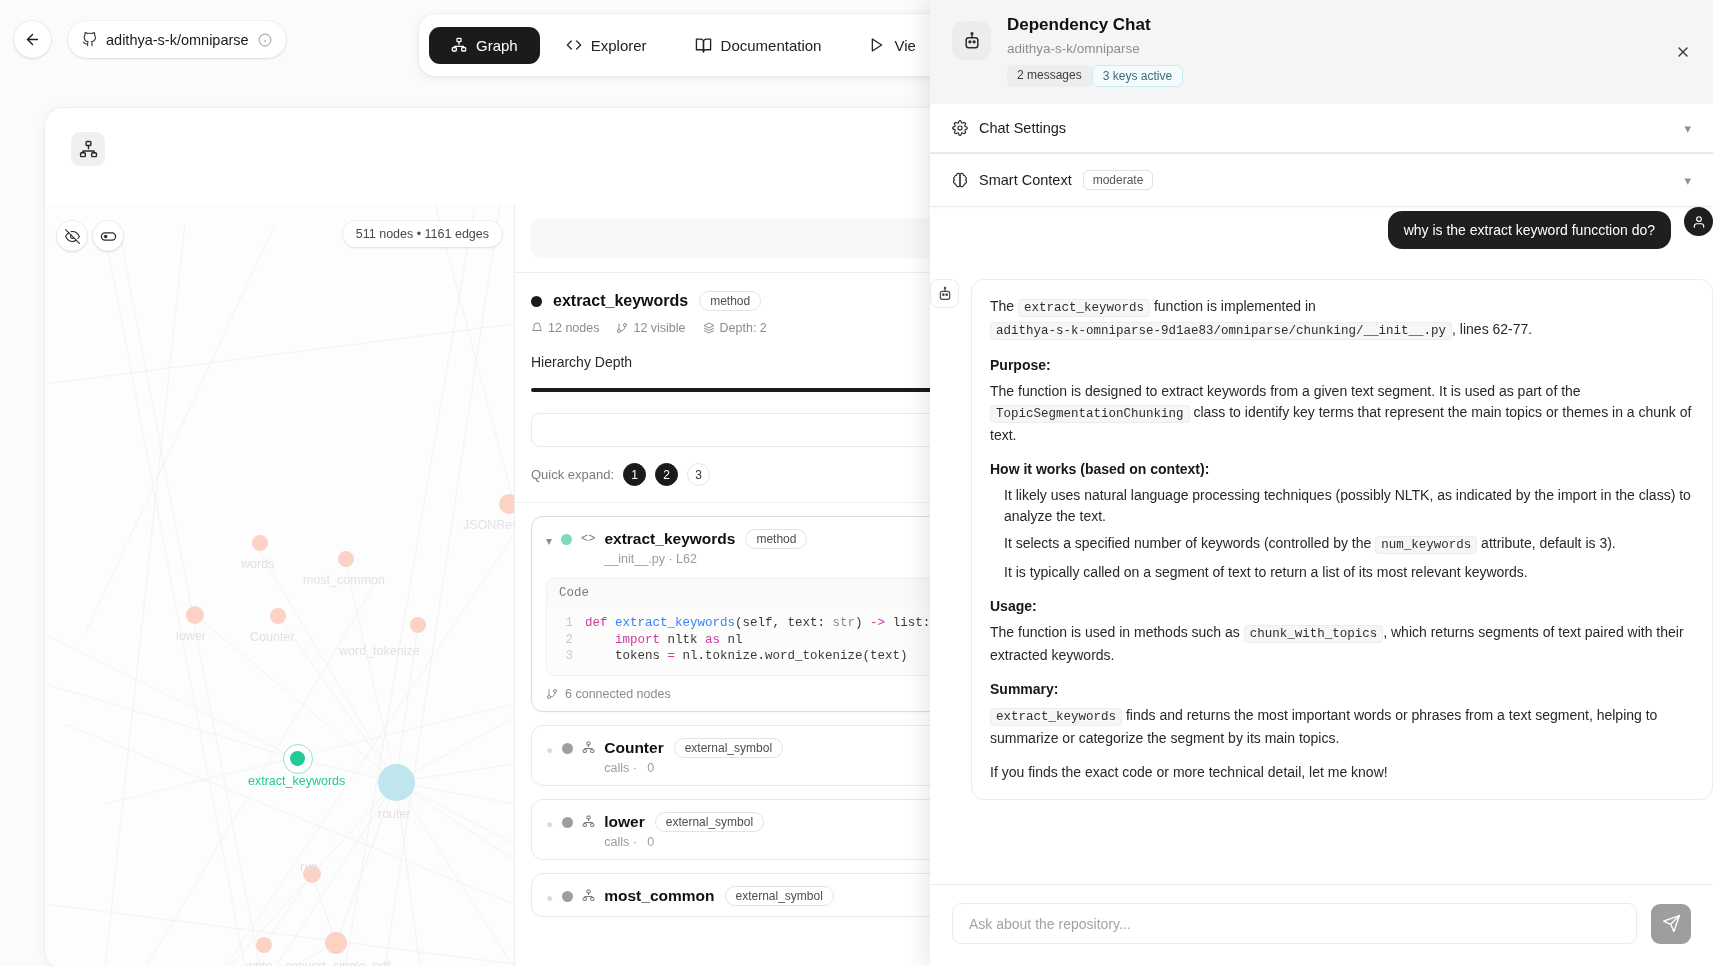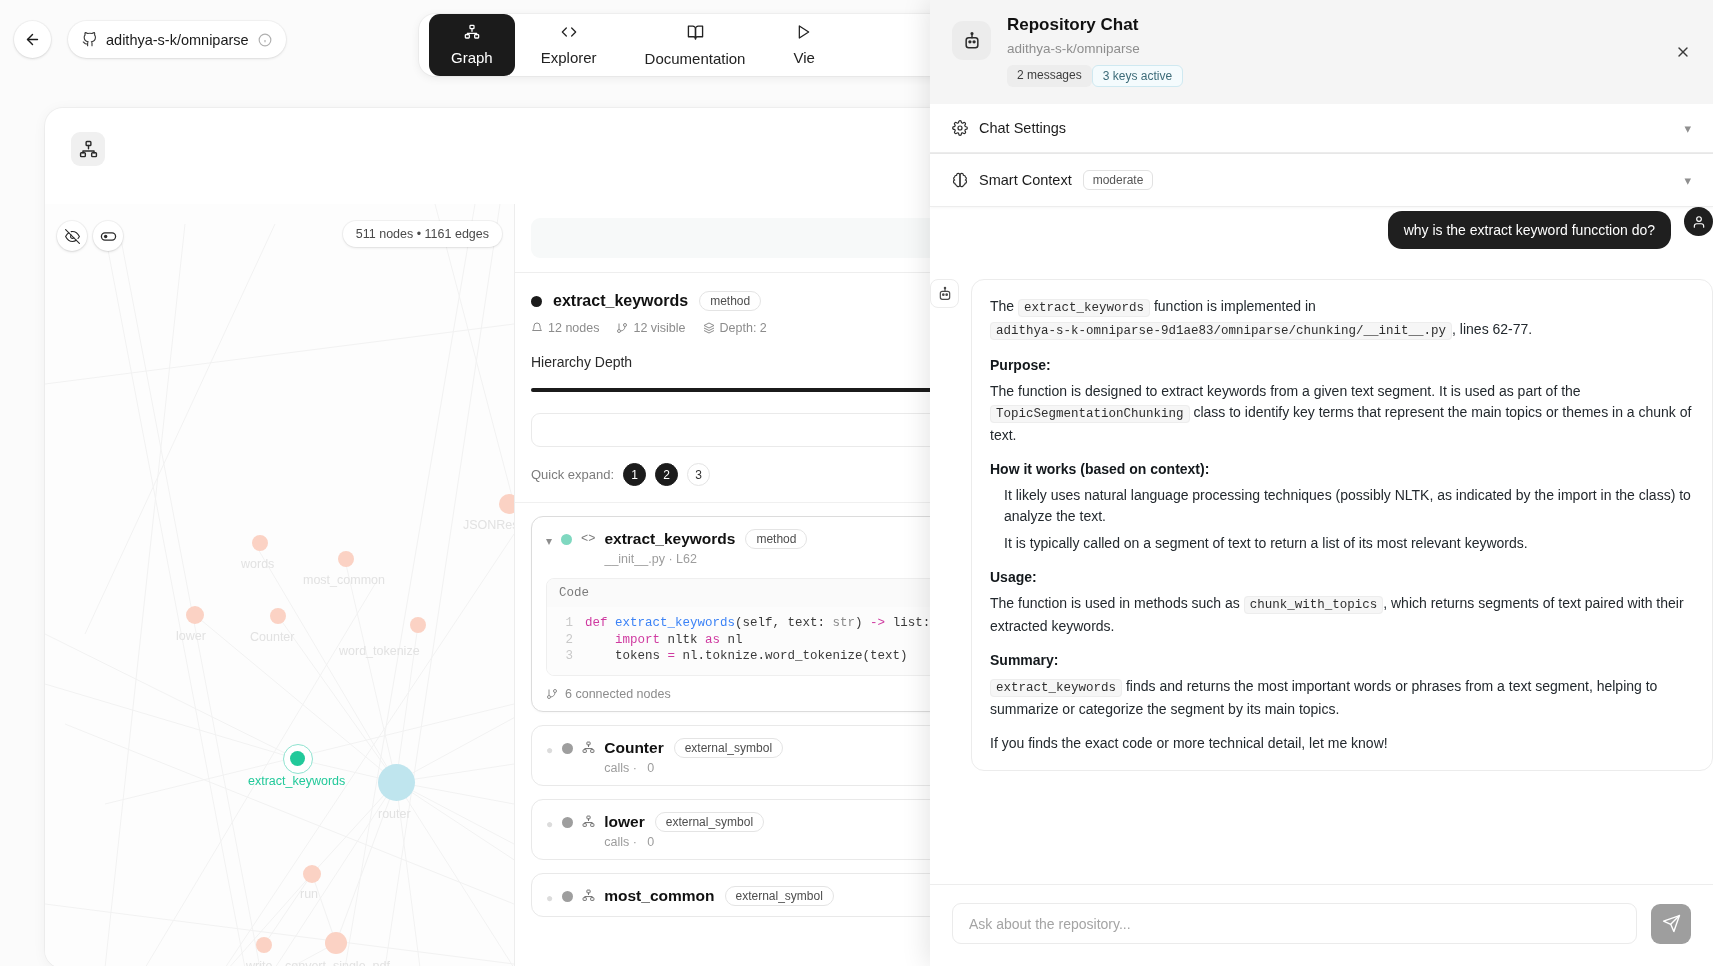--- a/index.html
+++ b/index.html
@@ -34,21 +34,21 @@
     position: absolute; left: 419px; top: 14px; height: 62px;
     background: #fff; border-radius: 16px;
     display: flex; align-items: center; padding: 9px 10px; gap: 4px;
     box-shadow: 0 2px 10px rgba(0,0,0,.07), 0 0 0 1px rgba(0,0,0,.03);
     width: 600px;
     overflow: hidden;
   }
   .navtab {
     display: flex; align-items: center; gap: 9px;
     padding: 10px 22px; border-radius: 11px; font-size: 15px;
-    color: #222; white-space: nowrap; cursor: pointer; flex-direction: column;
+    color: #222; white-space: nowrap; cursor: pointer;
   }
   .navtab.active { background: #1b1b1b; color: #fff; }
 
   
   .maincard {
     position: absolute; left: 45px; top: 108px;
     width: 1405px; height: 860px;
     background: #fff; border-radius: 18px;
     box-shadow: 0 2px 14px rgba(0,0,0,.05), 0 0 0 1px rgba(0,0,0,.035);
     overflow: hidden;
@@ -370,21 +370,21 @@
         <div class="gnode" style="left:141px;top:402px;width:18px;height:18px;"></div>
         <div class="glabel" style="left:131px;top:425px;">lower</div>
 
         <div class="gnode" style="left:225px;top:404px;width:16px;height:16px;"></div>
         <div class="glabel" style="left:205px;top:426px;">Counter</div>
 
         <div class="gnode" style="left:365px;top:413px;width:16px;height:16px;"></div>
         <div class="glabel" style="left:294px;top:440px;">word_tokenize</div>
 
         <div class="gnode" style="left:258px;top:661px;width:18px;height:18px;"></div>
-        <div class="glabel" style="left:255px;top:683px;">run</div>
+        <div class="glabel" style="left:255px;top:656px;">run</div>
 
         <div class="gnode" style="left:211px;top:733px;width:16px;height:16px;"></div>
         <div class="glabel" style="left:201px;top:755px;">write</div>
 
         <div class="gnode" style="left:280px;top:728px;width:22px;height:22px;"></div>
         <div class="glabel" style="left:240px;top:755px;">convert_single_pdf</div>
 
         <div class="gnode-router" style="left:333px;top:560px;"></div>
         <div class="glabel" style="left:333px;top:603px;">router</div>
 
@@ -583,21 +583,21 @@
       <div class="bot-avatar">
         <svg width="20" height="20" viewBox="0 0 24 24" fill="none" stroke="#2c2c2c" stroke-width="1.8" stroke-linecap="round" stroke-linejoin="round">
           <rect x="5" y="8" width="14" height="12" rx="3"></rect>
             <path d="M12 4v4"></path>
             <circle cx="12" cy="3" r="1"></circle>
           <circle cx="9.5" cy="13" r="1.1" fill="#2c2c2c"></circle>
             <circle cx="14.5" cy="13" r="1.1" fill="#2c2c2c"></circle>
         </svg>
       </div>
       <div>
-        <div class="chat-title">Repository Chat</div>
+        <div class="chat-title">Dependency Chat</div>
         <div class="chat-sub">adithya-s-k/omniparse</div>
         <div class="chat-badges">
           <span class="badge">2 messages</span>
           <span class="badge keys">3 keys active</span>
         </div>
       </div>
       <div class="chat-close">
         <svg width="16" height="16" viewBox="0 0 24 24" fill="none" stroke="#3a3a3a" stroke-width="2" stroke-linecap="round">
           <line x1="18" y1="6" x2="6" y2="18"></line>
             <line x1="6" y1="6" x2="18" y2="18"></line>
@@ -645,20 +645,21 @@
         </div>
         <div class="msg-assistant">
           <p><span>The </span><code>extract_keywords</code><span> function is implemented in </span><code>adithya-s-k-omniparse-9d1ae83/omniparse/chunking/__init__.py</code><span>, lines 62-77.</span></p>
 
           <h4>Purpose:</h4>
           <p><span>The function is designed to extract keywords from a given text segment. It is used as part of the </span><code>TopicSegmentationChunking</code><span> class to identify key terms that represent the main topics or themes in a chunk of text.</span></p>
 
           <h4>How it works (based on context):</h4>
           <ul>
             <li><span>It likely uses natural language processing techniques (possibly NLTK, as indicated by the import in the class) to analyze the text.</span></li>
+            <li><span>It selects a specified number of keywords (controlled by the </span><code>num_keywords</code><span> attribute, default is 3).</span></li>
             <li><span>It is typically called on a segment of text to return a list of its most relevant keywords.</span></li>
           </ul>
 
           <h4>Usage:</h4>
           <p><span>The function is used in methods such as </span><code>chunk_with_topics</code><span>, which returns segments of text paired with their extracted keywords.</span></p>
 
           <h4>Summary:</h4>
           <p><code>extract_keywords</code><span> finds and returns the most important words or phrases from a text segment, helping to summarize or categorize the segment by its main topics.</span></p>
 
           <p>If you finds the exact code or more technical detail, let me know!</p>

